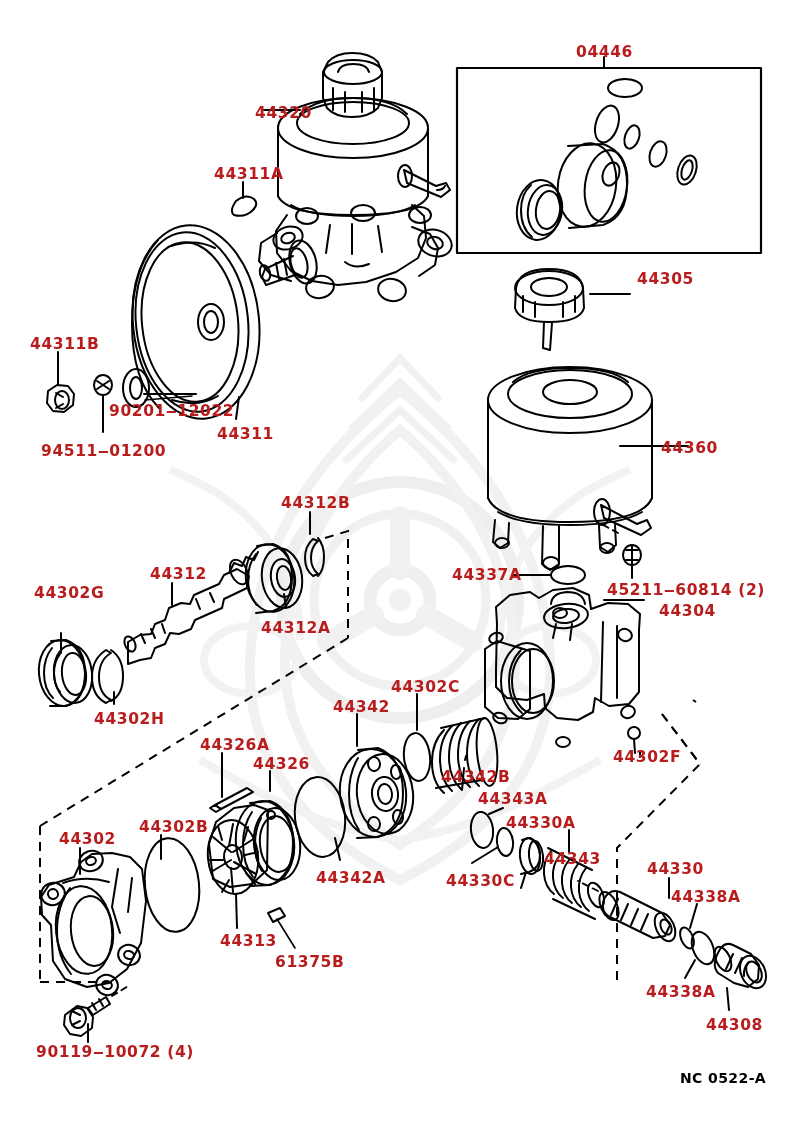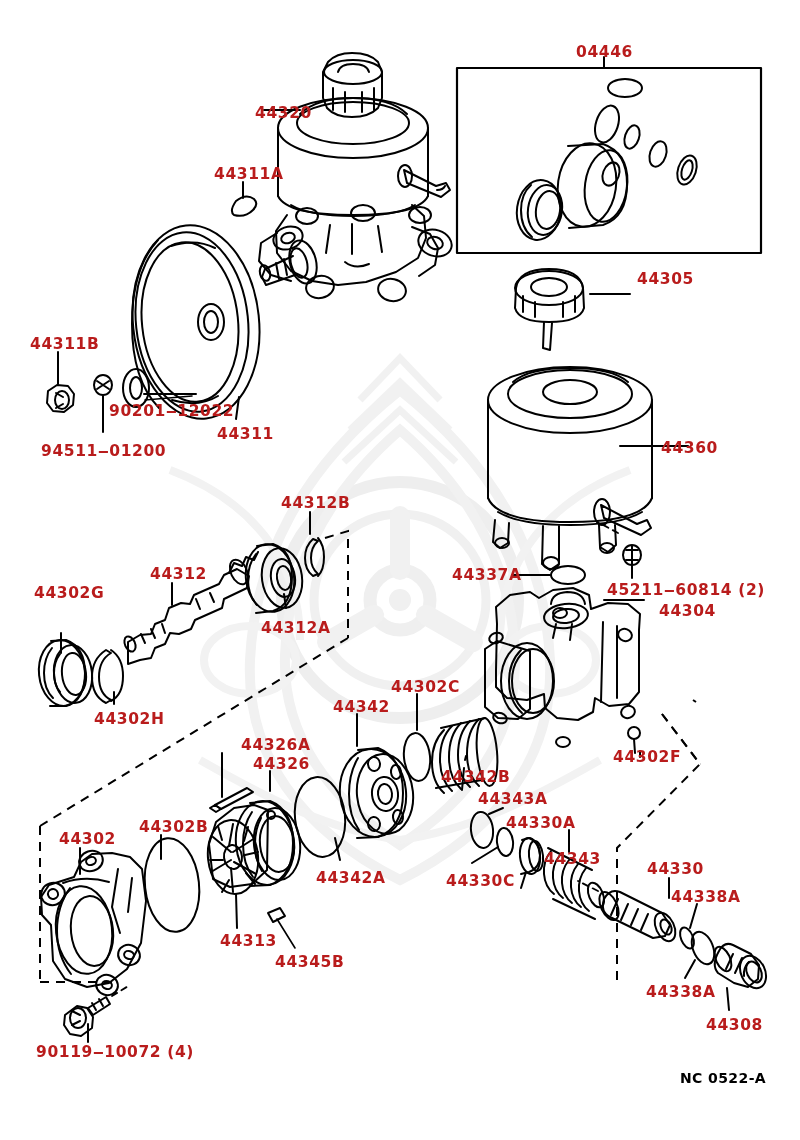--- a/index.html
+++ b/index.html
@@ -480,33 +480,33 @@
       <div class="lbl" style="left: 452px; top: 568px;">44337A</div>
       <div class="lbl" style="left: 607px; top: 583px;">45211‒60814 (2)</div>
       <div class="lbl" style="left: 34px; top: 586px;">44302G</div>
       <div class="lbl" style="left: 261px; top: 621px;">44312A</div>
       <div class="lbl" style="left: 630px; top: 604px; margin-left: 29px;">44304</div>
       <div class="lbl" style="left: 94px; top: 712px;">44302H</div>
       <div class="lbl" style="left: 391px; top: 680px;">44302C</div>
       <div class="lbl" style="left: 333px; top: 700px;">44342</div>
       <div class="lbl" style="left: 441px; top: 770px;">44342B</div>
       <div class="lbl" style="left: 613px; top: 750px;">44302F</div>
-      <div class="lbl" style="left: 200px; top: 738px; margin-left: 41px;">44326A</div>
+      <div class="lbl" style="left: 200px; top: 738px;">44326A</div>
       <div class="lbl" style="left: 253px; top: 757px;">44326</div>
       <div class="lbl" style="left: 478px; top: 792px;">44343A</div>
       <div class="lbl" style="left: 506px; top: 816px;">44330A</div>
       <div class="lbl" style="left: 59px; top: 832px;">44302</div>
       <div class="lbl" style="left: 139px; top: 820px;">44302B</div>
       <div class="lbl" style="left: 316px; top: 871px;">44342A</div>
       <div class="lbl" style="left: 446px; top: 874px;">44330C</div>
       <div class="lbl" style="left: 498px; top: 852px; margin-left: 46px;">44343</div>
       <div class="lbl" style="left: 647px; top: 862px;">44330</div>
       <div class="lbl" style="left: 671px; top: 890px;">44338A</div>
       <div class="lbl" style="left: 220px; top: 934px;">44313</div>
-      <div class="lbl" style="left: 275px; top: 955px;">44345B</div>
+      <div class="lbl" style="left: 275px; top: 955px;">61375B</div>
       <div class="lbl" style="left: 646px; top: 985px;">44338A</div>
       <div class="lbl" style="left: 706px; top: 1018px;">44308</div>
       <div class="lbl" style="left: 36px; top: 1045px;">90119‒10072 (4)</div>
     </div>
 
 <div class="foot" id="footer-code" style="left:680px; top:1070px;">NC 0522-A</div>
 
 </div>
 
 </body></html>

